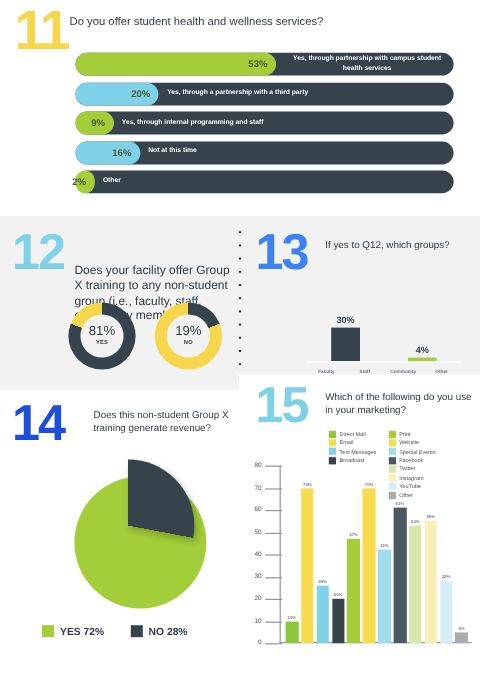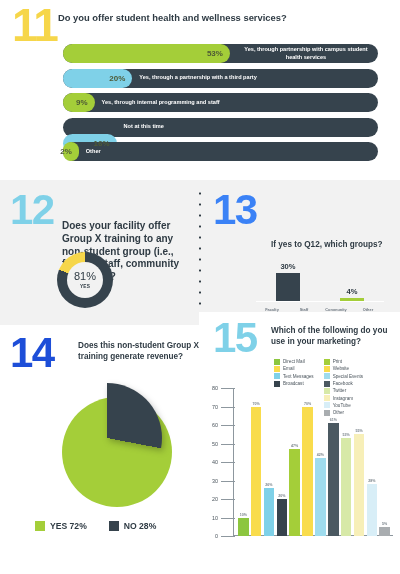--- a/index.html
+++ b/index.html
@@ -13,21 +13,21 @@
 
   
   .qnum {
     font-weight: 800;
     line-height: .78;
     letter-spacing: -0.04em;
     font-family: "Liberation Sans", sans-serif;
   }
   .qtitle {
     color: #2f3b44;
-    font-weight: 700;
+    font-weight: 400;
     line-height: 1.28;
   }
 
   
   #q11 { position:absolute; left:0; top:0; width:400px; height:180px; background:#fff; }
   #q11 .qnum { position:absolute; left:12px; top:8px; font-size:46px; color:#f6d64a; }
   #q11 .qtitle { position:absolute; left:58px; top:12px; width:230px; font-size:9.4px; }
   .barlist { position:absolute; left:63px; top:44px; width:315px; }
   .barrow {
     position: relative;
@@ -73,21 +73,21 @@
     position:absolute; left:50%; top:50%; transform:translate(-50%,-50%);
     width:36px; height:36px; border-radius:50%; background:#f2f2f2;
     display:flex; flex-direction:column; align-items:center; justify-content:center;
   }
   .donut .dval { font-size:11px; font-weight:400; color:#2f3b44; line-height:1; }
   .donut .dlab { font-size:4.8px; font-weight:700; color:#2f3b44; margin-top:1.5px; letter-spacing:.04em; }
 
   
   #q13 { position:absolute; left:199px; top:180px; width:201px; height:145px; }
   #q13 .qnum { position:absolute; left:14px; top:14px; font-size:42px; color:#3b82f6; }
-  #q13 .qtitle { position:absolute; left:72px; top:20px; width:125px; font-size:8.2px;margin-top:40px; }
+  #q13 .qtitle { position:absolute; left:72px; top:20px; width:125px; font-size:8.2px; }
   #q13 .chart { position:absolute; left:57px; top:52px; width:128px; height:80px; }
   #q13 .cols { position:absolute; left:0; bottom:11px; width:100%; height:58px; display:flex; align-items:flex-end; justify-content:space-around; }
   #q13 .colwrap { width:24px; display:flex; flex-direction:column; align-items:center; }
   #q13 .colval { font-size:7.6px; font-weight:700; color:#2f3b44; margin-bottom:2px; }
   #q13 .col { width:100%; }
   #q13 .axis { position:absolute; left:0; bottom:10px; width:100%; height:1px; background:#ffffff; }
   #q13 .cats { position:absolute; left:0; bottom:0px; width:100%; display:flex; justify-content:space-around; }
   #q13 .cat { width:24px; text-align:center; font-size:3.9px; font-weight:700; color:#6d7780; }
 
   
@@ -154,21 +154,21 @@
           </div>
           <span class="barlabel" style="margin-left: calc(22% + 7px);">Yes, through a partnership with a third party</span>
         </div>
         <div class="barrow">
           <div class="barfill" style="width: 10%; background: rgb(164, 206, 57);">
             <span class="barpct">9%</span>
           </div>
           <span class="barlabel" style="margin-left: calc(10% + 7px);">Yes, through internal programming and staff</span>
         </div>
         <div class="barrow">
-          <div class="barfill" style="width: 17%; background: rgb(127, 209, 232); margin-top: 16px;">
+          <div class="barfill" style="width: 17%; background: rgb(127, 209, 232);">
             <span class="barpct">16%</span>
           </div>
           <span class="barlabel" style="margin-left: calc(17% + 7px);">Not at this time</span>
         </div>
         <div class="barrow">
           <div class="barfill" style="width: 5%; background: rgb(164, 206, 57);">
             <span class="barpct">2%</span>
           </div>
           <span class="barlabel" style="margin-left: calc(5% + 7px);">Other</span>
         </div>
@@ -179,20 +179,26 @@
   <div class="dotted-div"></div>
 
   <section id="q12">
     <div class="qnum">12</div>
     <div class="qtitle">Does your facility offer Group X training to any non-student group (i.e., faculty, staff, community members)?</div>
     <div class="donuts">
         <div class="donut" style="background: conic-gradient(rgb(54, 67, 77) 0deg, rgb(54, 67, 77) 291.6deg, rgb(246, 214, 74) 291.6deg, rgb(246, 214, 74) 360deg);">
           <div class="hole">
             <div class="dval">81%</div>
             <div class="dlab">YES</div>
+          </div>
+        </div>
+        <div class="donut" style="background: conic-gradient(rgb(54, 67, 77) 0deg, rgb(54, 67, 77) 68.4deg, rgb(246, 214, 74) 68.4deg, rgb(246, 214, 74) 360deg);">
+          <div class="hole">
+            <div class="dval">19%</div>
+            <div class="dlab">NO</div>
           </div>
         </div>
       </div>
   </section>
 
   <section id="q13">
     <div class="qnum">13</div>
     <div class="qtitle">If yes to Q12, which groups?</div>
     <div class="chart">
       <div class="cols">

